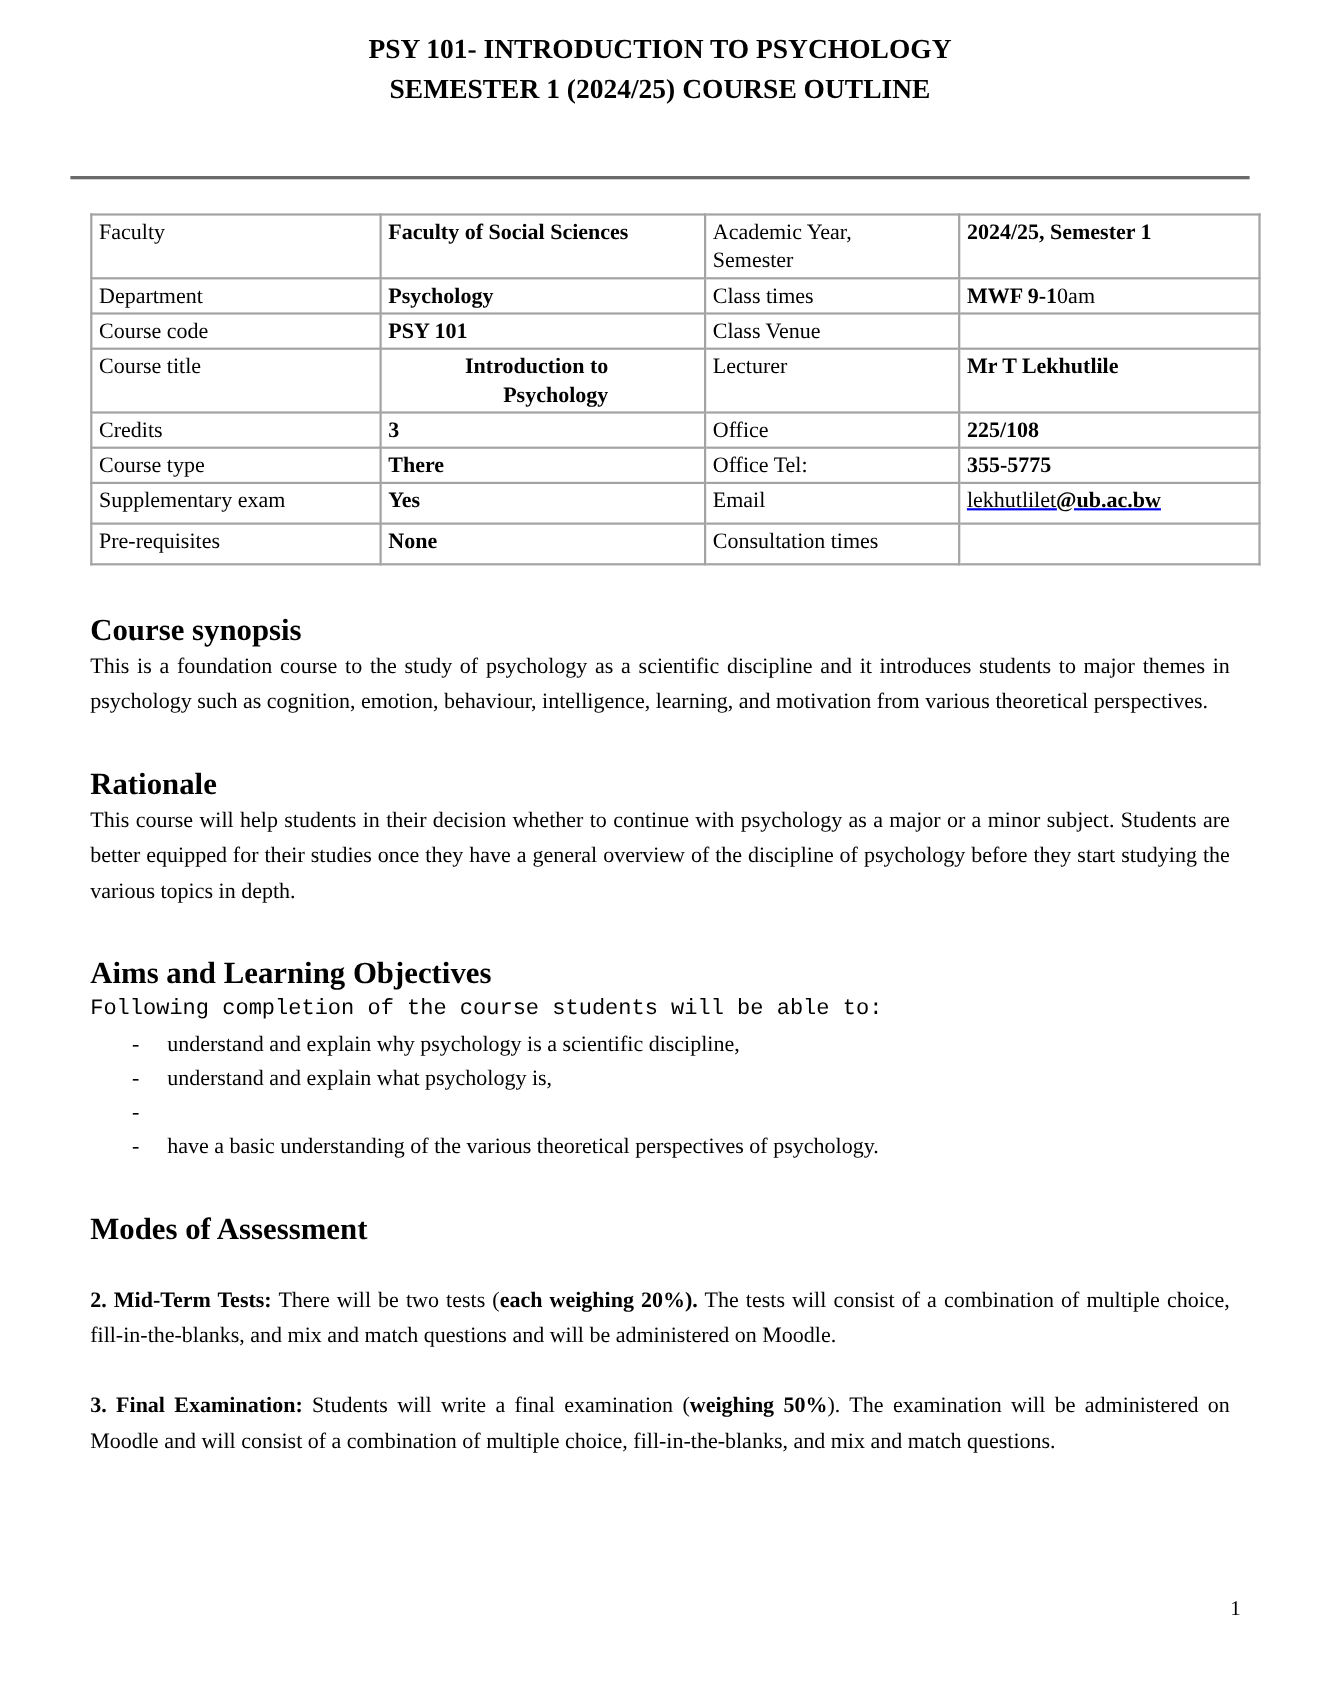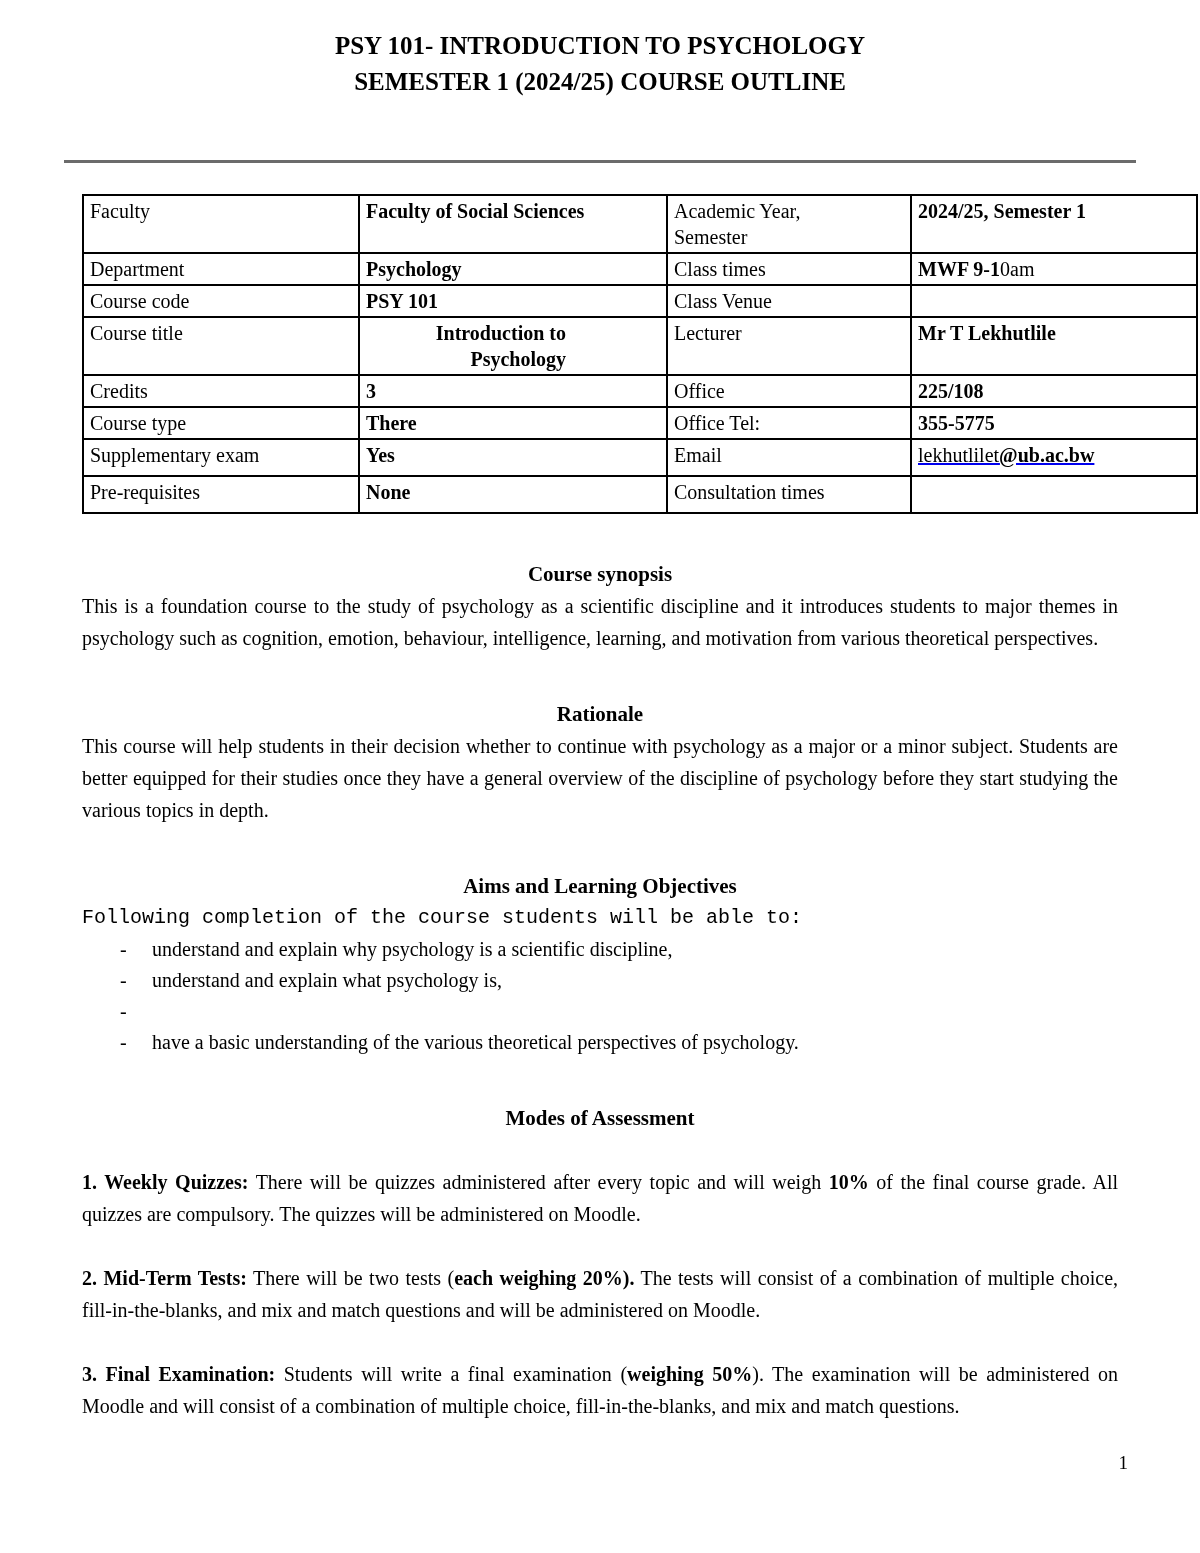--- a/index.html
+++ b/index.html
@@ -31,44 +31,43 @@
   
   table.info {
     border-collapse: collapse;
     margin-top: 31px;
     table-layout: fixed;
     width: 1050px;
     font-size: 20px;
     line-height: 26px;
   }
   table.info td {
-    border: 2px solid #000000;
+    border: 2px solid #a3a3a3;
     vertical-align: top;
-    padding: 2px 20px 2px 6px;
+    padding: 2px 7px 2px 6px;
     overflow: hidden;
   }
   td.lab { font-weight: normal; }
   td.val { font-weight: bold; }
   .normal { font-weight: normal; }
   .c1 { width: 248px; } .c2 { width: 280px; } .c3 { width: 216px; } .c4 { width: 258px; }
   tr.r0 { height: 57px; } tr.r1 { height: 29px; } tr.r2 { height: 28px; }
   tr.r3 { height: 54px; } tr.r4 { height: 28px; } tr.r5 { height: 29px; }
   tr.r6 { height: 37px; } tr.r7 { height: 37px; }
   .wrap-narrow { display: inline-block; max-width: 150px; }
   .wrap-title  { display: inline-block; max-width: 200px; text-align: right; }
   a.email { color: #0000EE; text-decoration: underline; cursor: pointer; }
   a.email b, a.email span { color: #000000; }
 
   
   .section-heading {
     font-weight: bold;
-    font-size: 21px;
+    font-size: 28px;
     line-height: 32px;
     margin: 44px 0 0 0;
-    text-align: center;
   }
   .para {
     font-size: 20px;
     line-height: 32px;
     text-align: justify;
     margin: 0;
   }
   .intro-line { text-align: left; font-family: Liberation Mono, monospace; }
   .obj-list { margin: 0; }
   .obj-item {
@@ -177,21 +176,20 @@
       <span class="dash">-</span>
     </div>
     <div class="obj-item">
       <span class="dash">-</span>
       <span>have a basic understanding of the various theoretical perspectives of psychology.</span>
     </div>
   </div>
 
   <div class="section-heading">Modes of Assessment</div>
 
-  <p class="para assess-para"><b>1. Weekly Quizzes:</b><span> There will be quizzes administered after every topic and will weigh </span><b>10%</b><span> of the final course grade. All quizzes are compulsory. The quizzes will be administered on Moodle.</span></p>
 
   <p class="para assess-para"><b>2. Mid-Term Tests:</b><span> There will be two tests (</span><b>each weighing 20%).</b><span> The tests will consist of a combination of multiple choice, fill-in-the-blanks, and mix and match questions and will be administered on Moodle.</span></p>
 
   <p class="para assess-para"><b>3. Final Examination:</b><span> Students will write a final examination (</span><b>weighing 50%</b><span>). The examination will be administered on Moodle and will consist of a combination of multiple choice, fill-in-the-blanks, and mix and match questions.</span></p>
 
 </div>
 
 <div class="page-number">1</div>
 
 </body></html>

